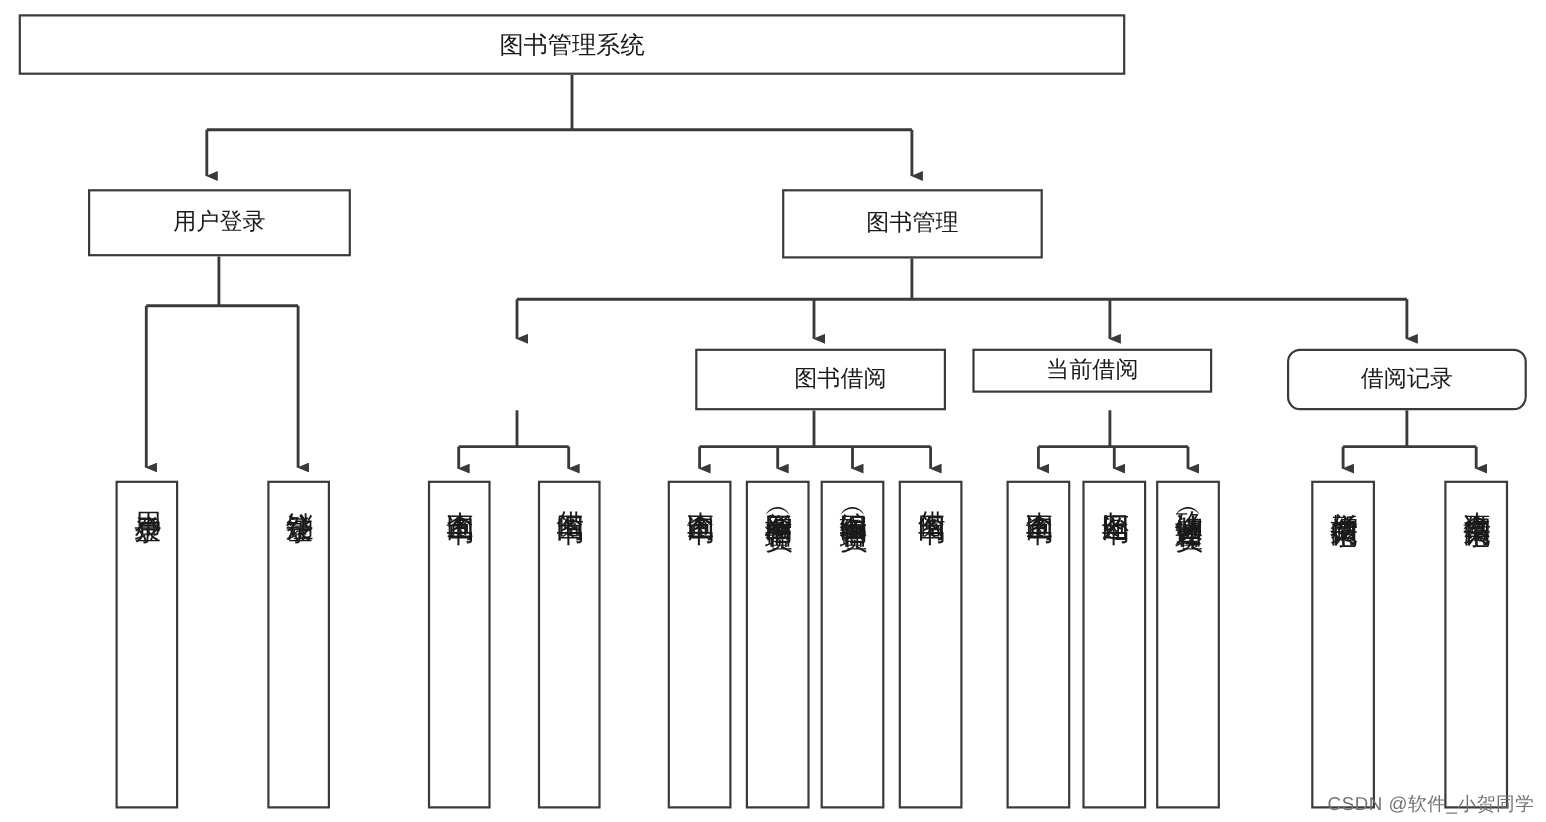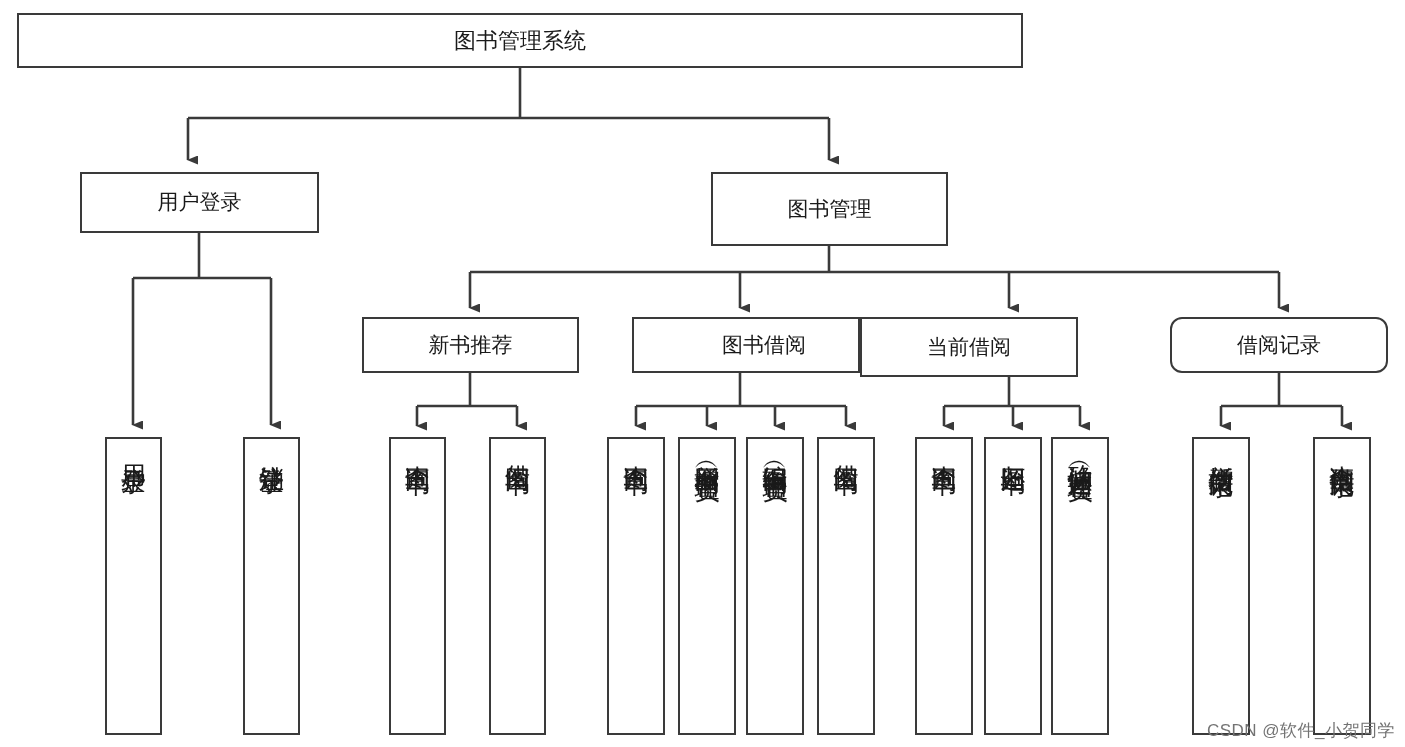--- a/index.html
+++ b/index.html
@@ -129,31 +129,28 @@
     </g>
   </svg>
 
   <div class="node root horiz" style="left:17px; top:13px; width:1006px; height:55px;">
     <span class="label">图书管理系统</span>
   </div>
 
   <div class="node horiz" style="left:80px; top:172px; width:239px; height:61px;">
     <span class="label">用户登录</span>
   </div>
-  <div class="node horiz" style="left:711px; top:172px; width:237px; height:74px;">
+  <div class="node horiz" style="left:711px; top:172px; width:237px; height:63px;">
     <span class="label">图书管理</span>
   </div>
 
-  <div class="node horiz" style="left:362px; top:317px; width:217px; height:56px;">
-    <span class="label">新书推荐</span>
-  </div>
   <div class="node horiz" style="left:632px; top:317px; width:228px; height:56px;padding-left:36px;">
     <span class="label">图书借阅</span>
   </div>
-  <div class="node horiz" style="left:860px; top:317px; width:218px; height:60px;">
+  <div class="node horiz" style="left:884px; top:317px; width:218px; height:40px;">
     <span class="label">当前借阅</span>
   </div>
   <div class="node horiz" style="left:1170px; top:317px; width:218px; height:56px;border-radius:12px;">
     <span class="label">借阅记录</span>
   </div>
 
   <div class="node leaf" style="left:105px; top:437px; width:57px; height:298px;">
     <span class="label">用户登录</span>
   </div>
   <div class="node leaf" style="left:243px; top:437px; width:57px; height:298px;">

